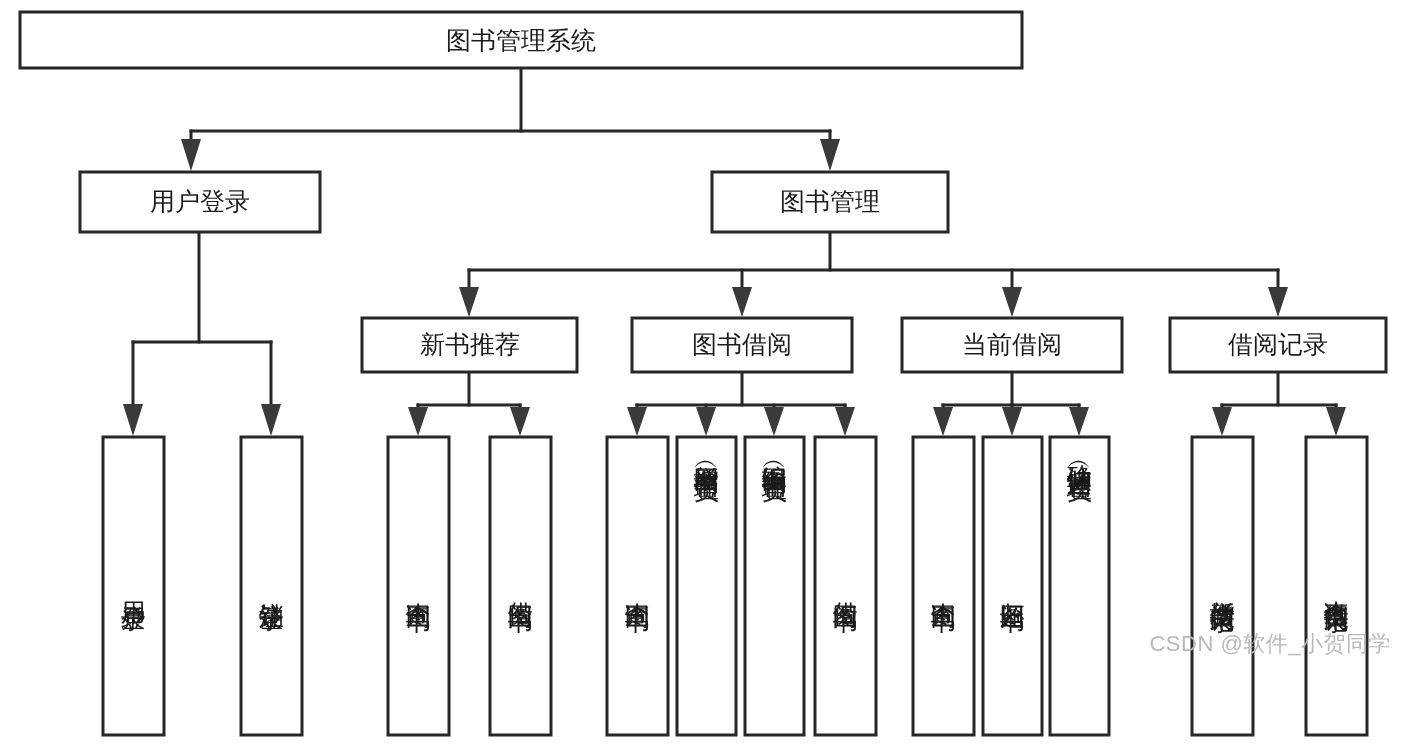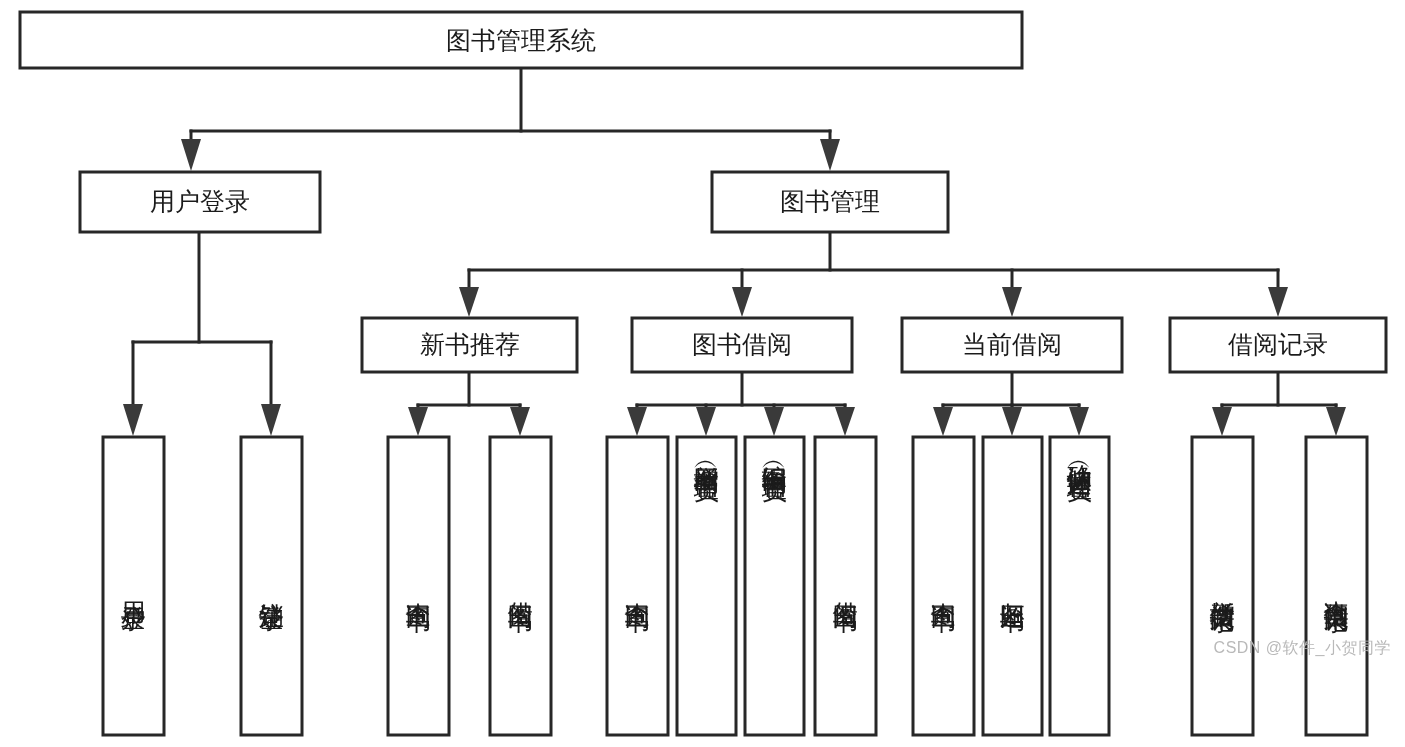--- a/index.html
+++ b/index.html
@@ -65,21 +65,21 @@
     color: #1b1b1b;
     line-height: 1.06;
     letter-spacing: 2px;
     white-space: nowrap;
   }
   #watermark {
     position: absolute;
     right: 14px;
     bottom: 7px;
     font-family: "Liberation Sans", "DejaVu Sans", sans-serif;
-    font-size: 16px;
+    font-size: 22px;
     color: #b9b9b9;
     letter-spacing: 0.5px;
     white-space: nowrap;
   }
 </style>
 </head>
 <body>
 
 <div id="diagram-root">
 

